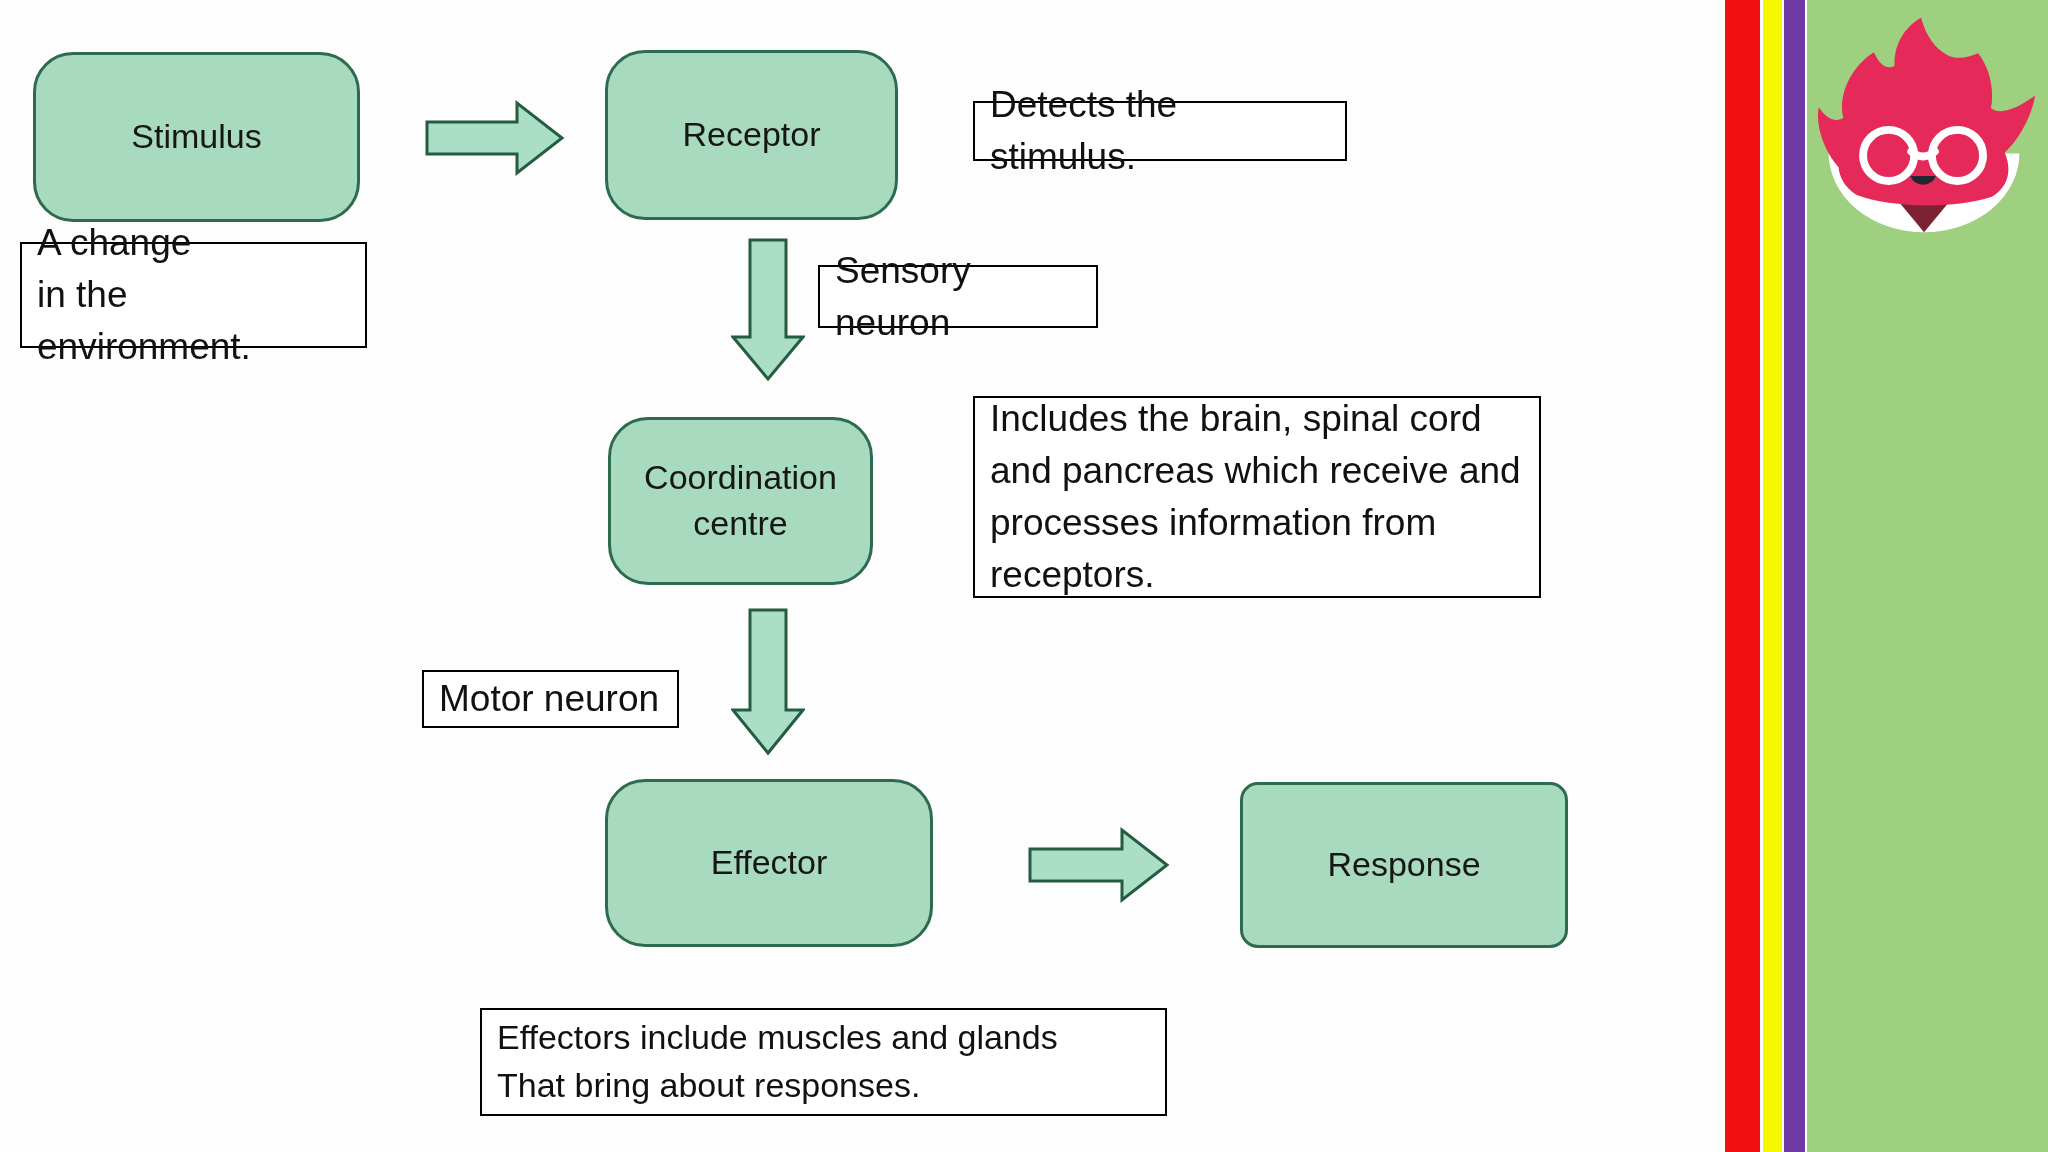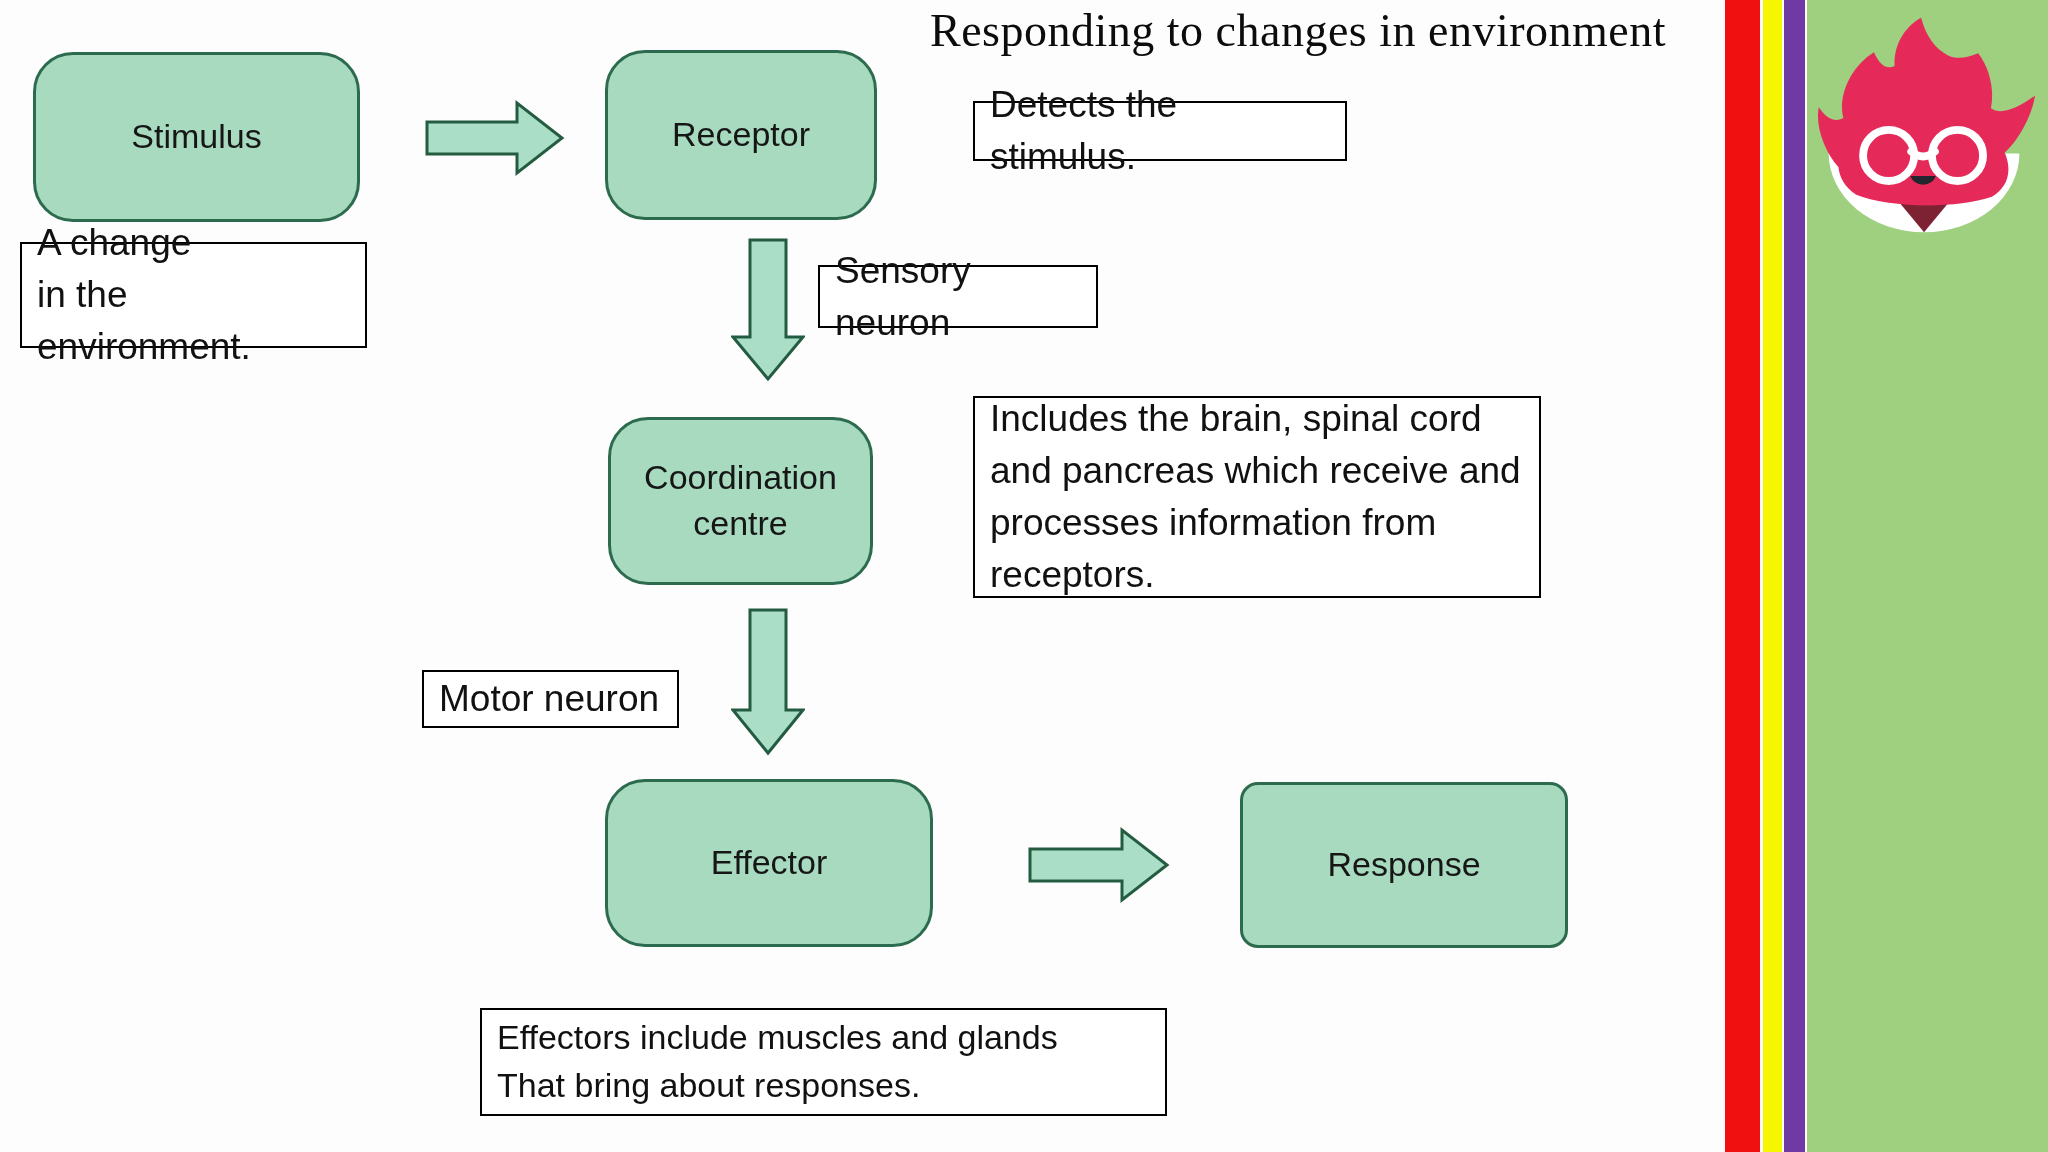--- a/index.html
+++ b/index.html
@@ -59,27 +59,26 @@
   .stripe-purple { left: 1784px; width: 21px; background: #6f3aa3; }
   .green-panel   { position: absolute; left: 1807px; top: 0; width: 241px; height: 1152px; background: #9ed07f; }
   .logo { position: absolute; left: 1809px; top: 6px; width: 236px; height: 236px; }
   .logo svg { display: block; width: 100%; height: 100%; }
 </style>
 </head>
 <body>
 
 <div class="slide">
 
-  <div class="title">Responding to changes in environment</div>
 
   <div class="node" style="left:33px;  top:52px;  width:327px; height:170px;">
     <span>Stimulus</span>
   </div>
 
-  <div class="node" style="left:605px; top:50px;  width:272px; height:170px;">
+  <div class="node" style="left:605px; top:50px;  width:293px; height:170px;">
     <span>Receptor</span>
   </div>
 
   <div class="node" style="left:608px; top:417px; width:265px; height:168px; padding:0 55px;">
     <span>Coordination centre</span>
   </div>
 
   <div class="node" style="left:605px; top:779px; width:328px; height:168px;">
     <span>Effector</span>
   </div>

